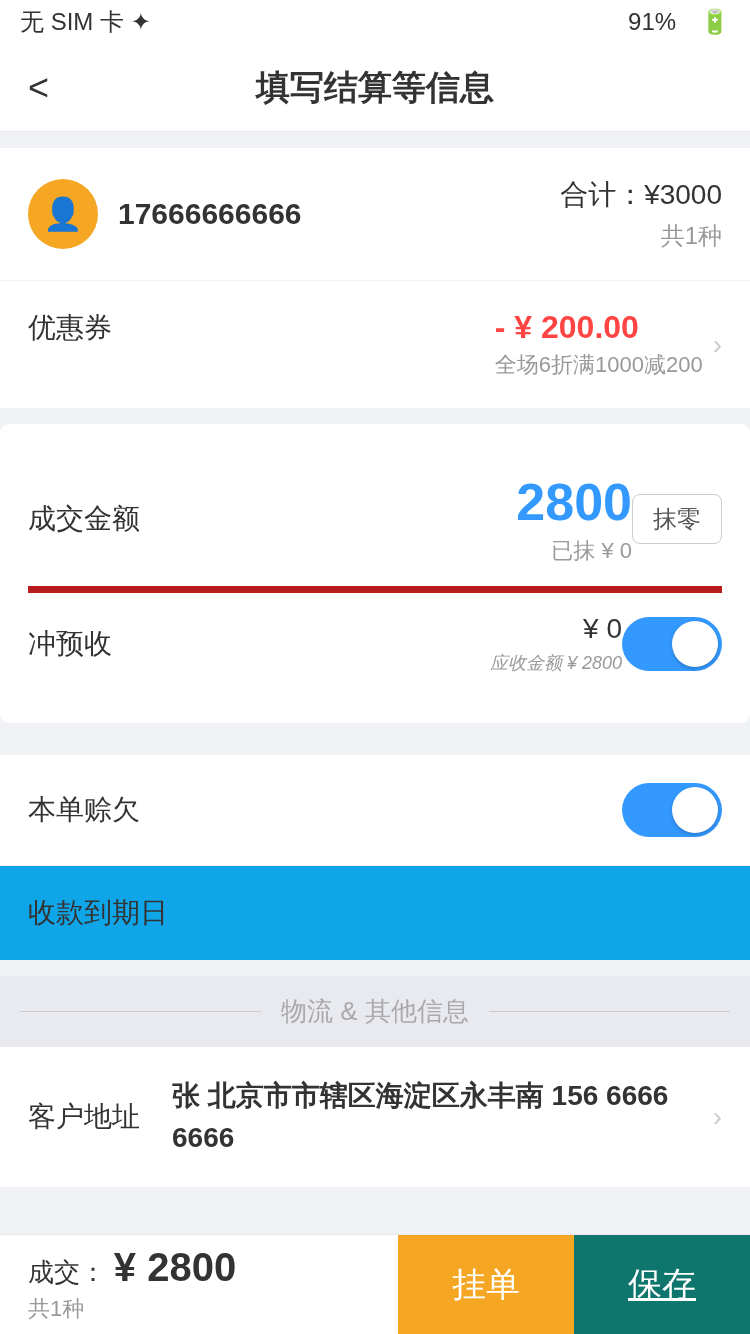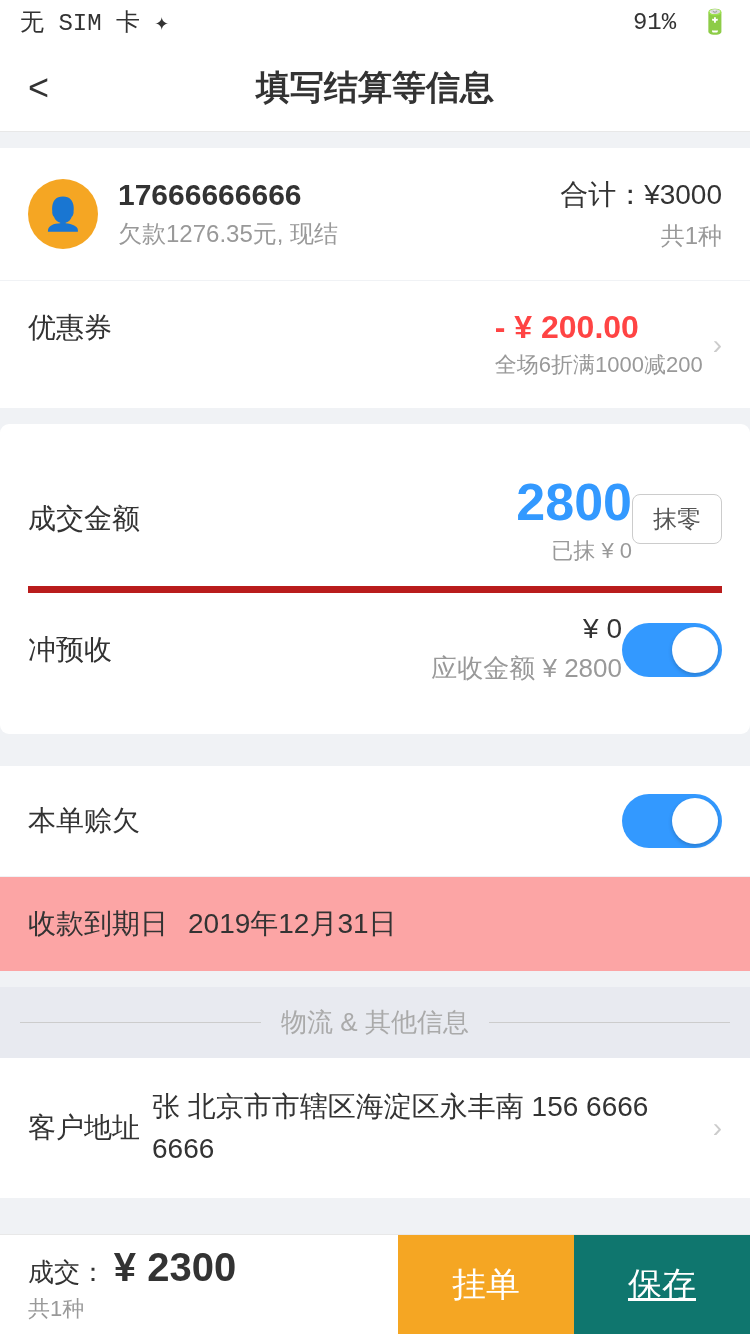--- a/index.html
+++ b/index.html
@@ -14,21 +14,20 @@
     }
     
     .status-bar {
       height: 44px;
       background: #fff;
       display: flex;
       align-items: center;
       justify-content: space-between;
       padding: 0 20px;
       font-size: 24px;
-      font-family: Liberation Mono, monospace;
     }
     .status-left { display: flex; align-items: center; gap: 10px; }
     .status-center { font-size: 28px; font-weight: 500; }
     .status-right { display: flex; align-items: center; gap: 24px; font-size: 24px; }
     
     .nav-bar {
       height: 88px;
       background: #fff;
       display: flex;
       align-items: center;
@@ -123,34 +122,34 @@
       position: absolute;
       right: 4px; top: 4px;
       width: 46px; height: 46px;
       background: #fff;
       border-radius: 50%;
       box-shadow: 0 2px 4px rgba(0,0,0,0.2);
     }
     
     .charge-right { text-align: right; }
     .charge-amount { font-size: 28px; color: #333; }
-    .charge-sub { font-size: 26px; color: #999; margin-top: 6px; }
+    .charge-sub { font-size: 18px; color: #999; margin-top: 6px; font-style: italic; }
     
     .own-section {
       background: #fff;
       margin-top: 16px;
       padding: 28px 28px;
       display: flex;
       align-items: center;
       justify-content: space-between;
     }
     .own-label { font-size: 28px; color: #333; }
     
     .duedate-section {
-      background: #fca5a5;
+      background: #0ea5e9;
       margin-top: 1px;
       padding: 28px 28px;
       display: flex;
       align-items: center;
     }
     .duedate-label { font-size: 28px; color: #333; margin-right: 20px; }
     .duedate-value { font-size: 28px; color: #333; }
     
     .logistics-divider {
       background: #e8eaf0;
@@ -164,21 +163,21 @@
     .logistics-line { flex: 1; height: 1px; background: #ccc; margin: 0 20px; }
     
     .address-section {
       background: #fff;
       padding: 28px 28px;
       display: flex;
       align-items: center;
       justify-content: space-between;
     }
     .address-label { font-size: 28px; color: #333; min-width: 100px; }
-    .address-value { font-size: 28px; color: #333; flex: 1; margin-left: 12px; line-height: 1.5; }
+    .address-value { font-size: 28px; color: #333; flex: 1; margin-left: 32px; line-height: 1.5; font-weight: bold; }
     
     .bottom-spacer { height: 200px; background: #f0f2f5; }
     
     .footer {
       position: fixed;
       bottom: 0;
       width: 750px;
       height: 100px;
       display: flex;
       background: #fff;
@@ -223,21 +222,20 @@
 <div class="nav-bar">
   <div class="nav-back">&lt;</div>
   <div class="nav-title">填写结算等信息</div>
 </div>
 
 <div class="card-section">
   <div class="card-left">
     <div class="avatar">👤</div>
     <div>
       <div class="card-info-main">17666666666</div>
-      <div class="card-info-sub">欠款1276.35元, 现结</div>
     </div>
   </div>
   <div class="card-right">
     <div class="card-total">合计：¥3000</div>
     <div class="card-count">共1种</div>
   </div>
 </div>
 
 <div class="coupon-section">
   <div class="coupon-label">优惠券</div>
@@ -283,40 +281,39 @@
 
 <div class="own-section">
   <div class="own-label">本单赊欠</div>
   <div class="toggle-wrapper">
     <div class="toggle"></div>
   </div>
 </div>
 
 <div class="duedate-section">
   <div class="duedate-label">收款到期日</div>
-  <div class="duedate-value">2019年12月31日</div>
 </div>
 
 <div class="logistics-divider">
   <div class="logistics-line"></div>
   <span class="logistics-text">物流 &amp; 其他信息</span>
   <div class="logistics-line"></div>
 </div>
 
 <div class="address-section">
   <div class="address-label">客户地址</div>
   <div class="address-value">张 北京市市辖区海淀区永丰南 156 6666 6666</div>
   <span class="chevron-icon">›</span>
 </div>
 
 <div class="bottom-spacer"></div>
 
 <div class="footer">
   <div class="footer-info">
     <div>
       <span class="footer-deal">成交：</span>
-      <span class="footer-amount">¥ 2300</span>
+      <span class="footer-amount">¥ 2800</span>
     </div>
     <div class="footer-count">共1种</div>
   </div>
   <div class="footer-btn footer-btn-hang">挂单</div>
   <div class="footer-btn footer-btn-save">保存</div>
 </div>
 
 </body></html>

